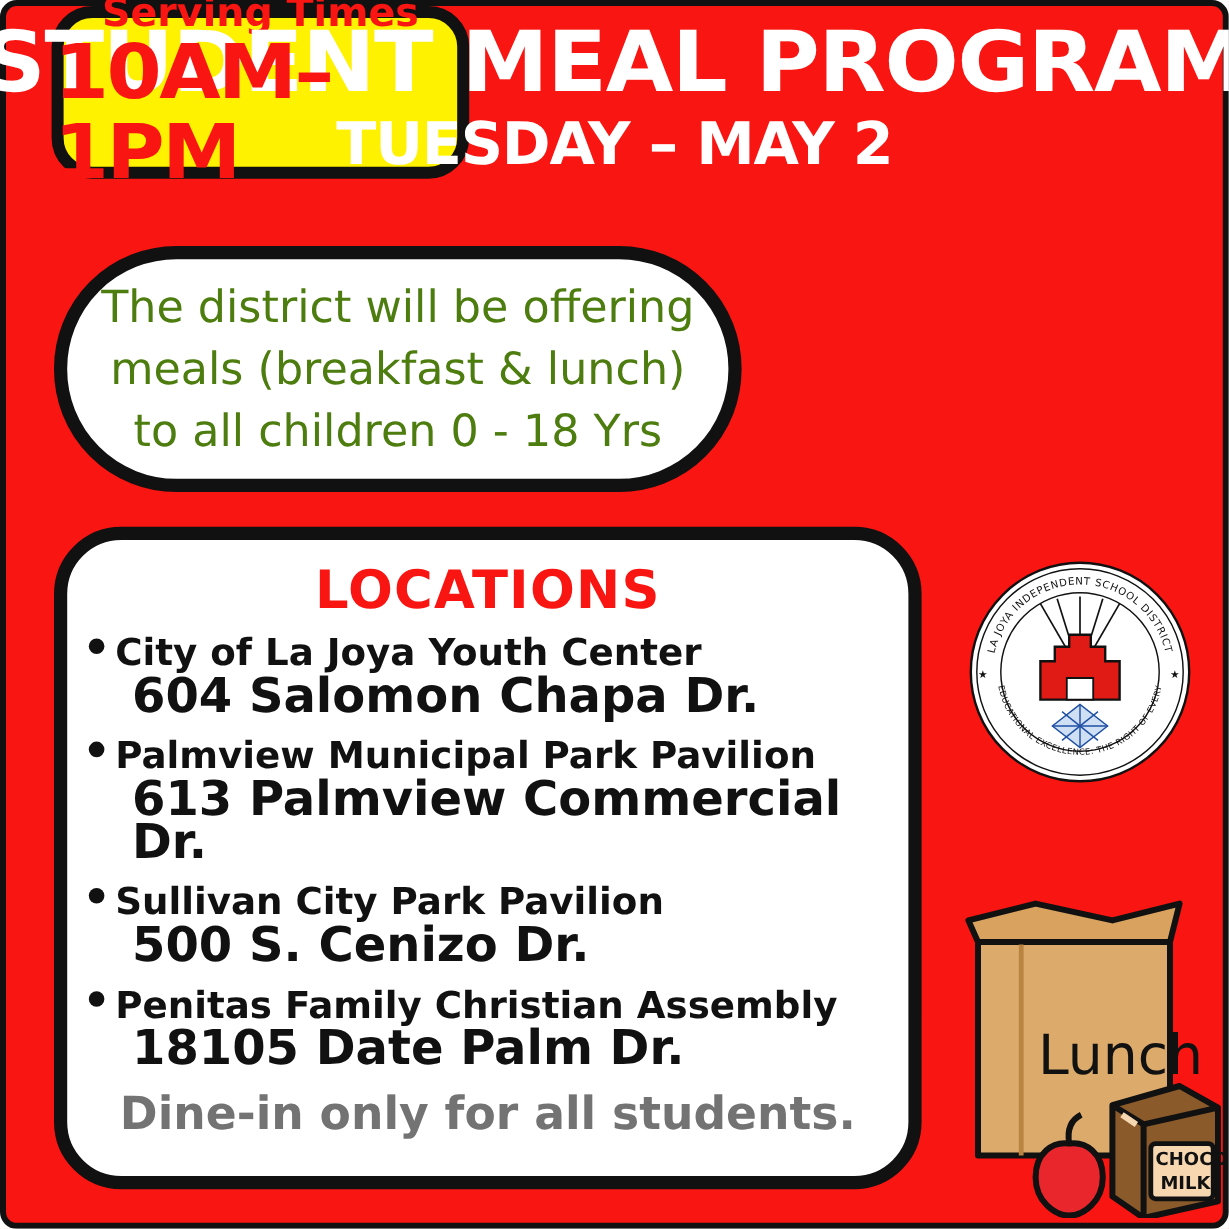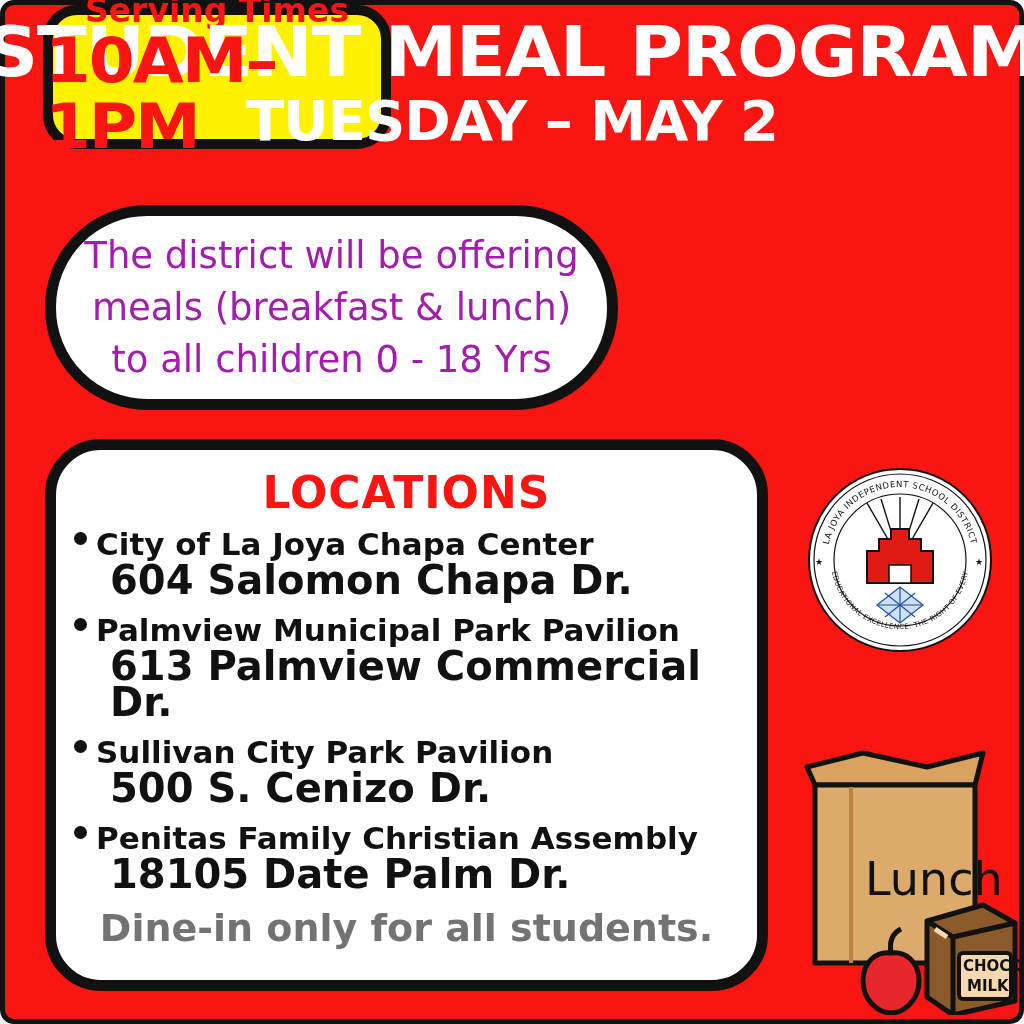--- a/index.html
+++ b/index.html
@@ -37,21 +37,21 @@
     font-family: "DejaVu Sans", sans-serif;
     font-weight: bold;
     font-size: 70px;
     line-height: 78px;
     letter-spacing: -1px;
     transform: scaleX(1.04);
   }
   .header .line2 {
     font-family: "DejaVu Sans", sans-serif;
     font-weight: bold;
-    font-size: 56px;
+    font-size: 49px;
     line-height: 60px;
     letter-spacing: -1px;
   }
 
   
   .pill {
     position: absolute;
     background: #ffffff;
     border: 11px solid #111111;
     box-sizing: border-box;
@@ -63,21 +63,21 @@
     left: 40px;
     width: 573px;
     height: 205px;
     border-radius: 102px;
     display: flex;
     align-items: center;
     justify-content: center;
   }
   #intro-box .intro-text {
     text-align: center;
-    color: #a21caf;
+    color: #4d7c0f;
     font-size: 37px;
     line-height: 52px;
     font-family: "DejaVu Sans", sans-serif;
     letter-spacing: 0px;
     padding: 0 18px;
   }
 
   
   #times-box {
     top: 232px;
@@ -213,21 +213,21 @@
   <div id="times-box">
     <div class="times-label">Serving Times</div>
     <div class="times-value">10AM–1PM</div>
   </div>
 
   <div class="pill" id="locations-box">
     <div id="locations-title">LOCATIONS</div>
     <ul id="locations-list">
       <li>
         <span class="bullet"></span>
-        <span class="name">City of La Joya Chapa Center</span>
+        <span class="name">City of La Joya Youth Center</span>
         <span class="addr">604 Salomon Chapa Dr.</span>
       </li>
       <li>
         <span class="bullet"></span>
         <span class="name">Palmview Municipal Park Pavilion</span>
         <span class="addr">613 Palmview Commercial Dr.</span>
       </li>
       <li>
         <span class="bullet"></span>
         <span class="name">Sullivan City Park Pavilion</span>

